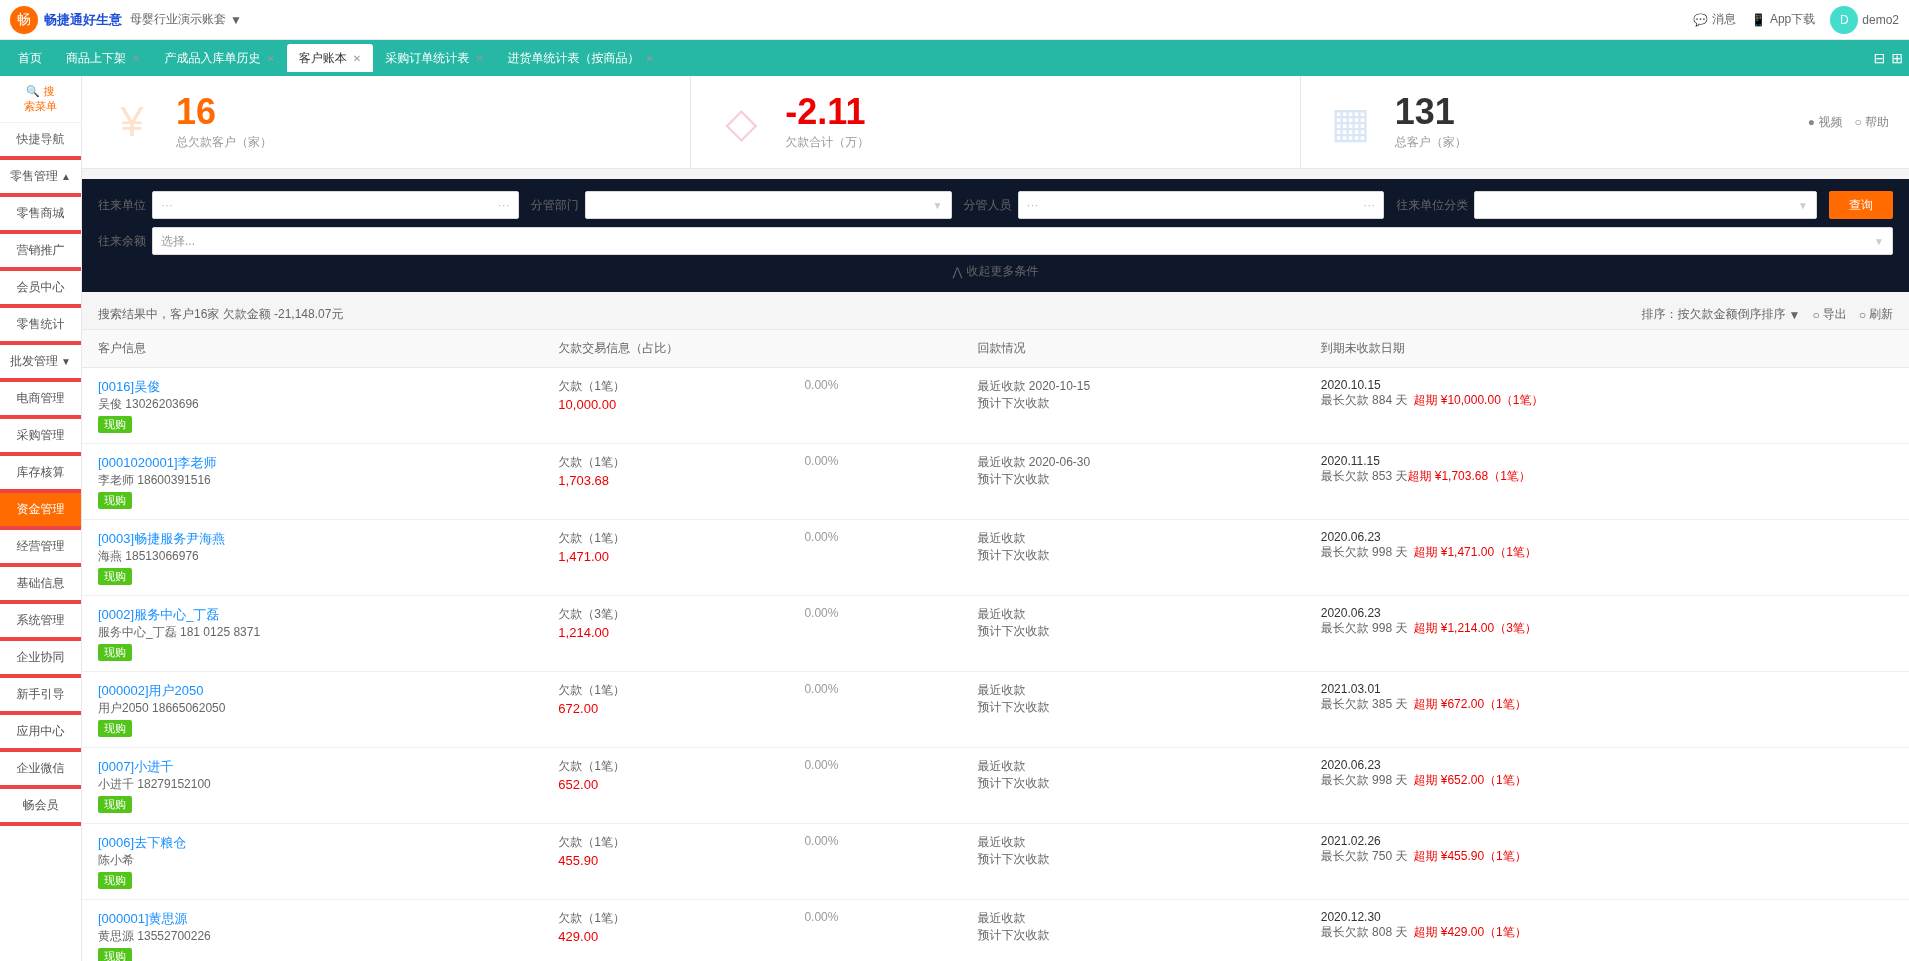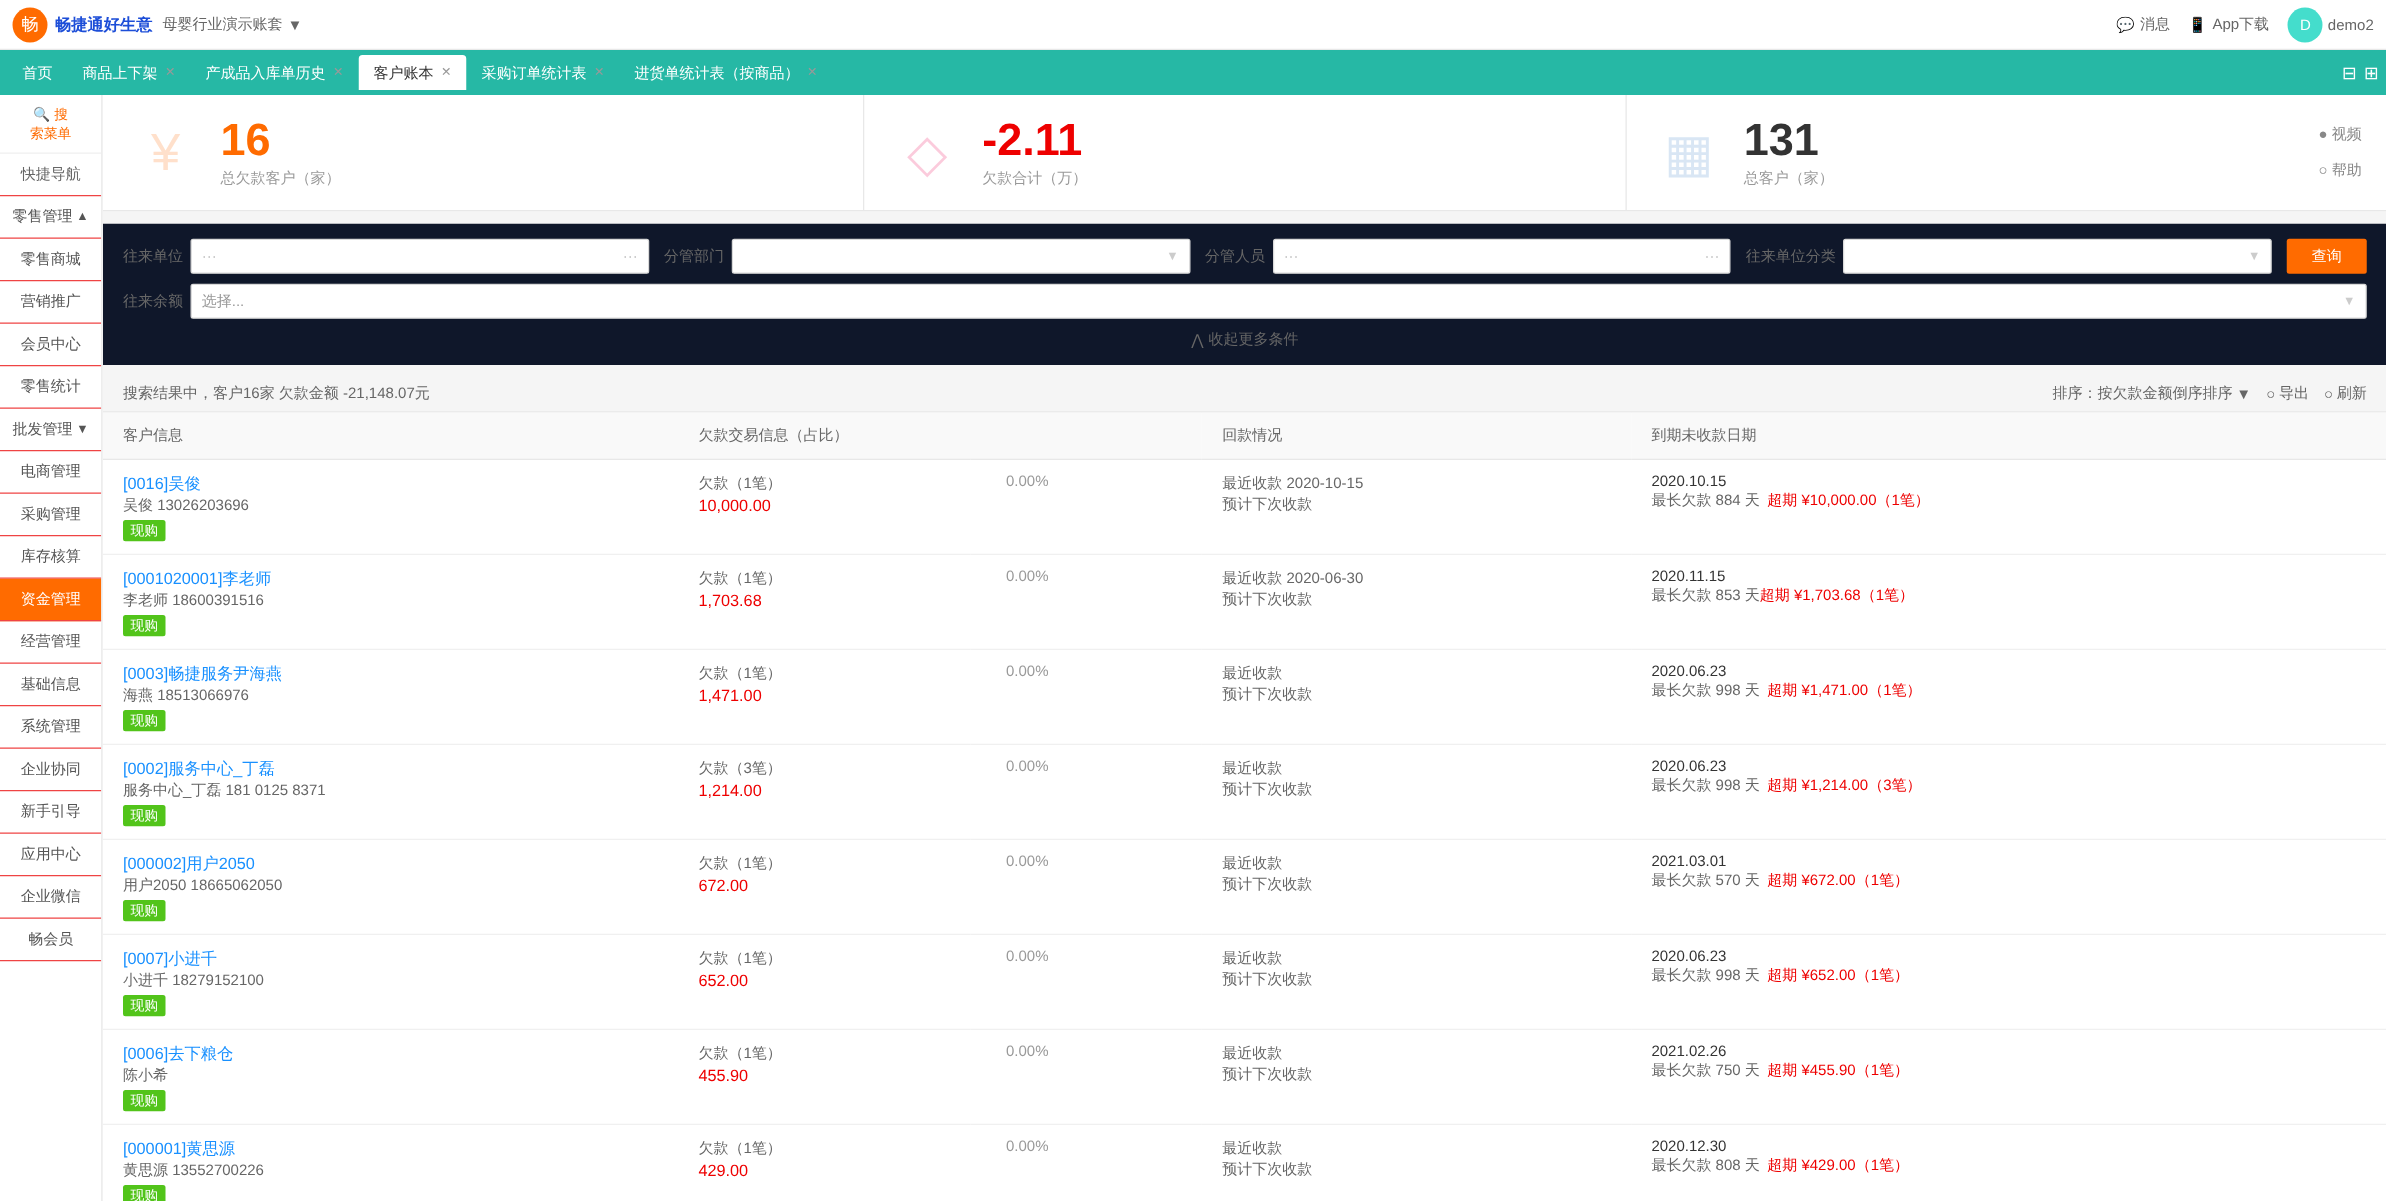--- a/index.html
+++ b/index.html
@@ -24,42 +24,42 @@
     .tab .close-x { font-size: 10px; color: #999; cursor: pointer; }
     .tab-bar-actions { margin-left: auto; display: flex; align-items: center; gap: 6px; color: #fff; font-size: 14px; }
 
     
     .main-layout { display: flex; height: calc(961px - 76px); }
 
     
     .sidebar { width: 82px; background: #fff; border-right: 1px solid #e8e8e8; display: flex; flex-direction: column; overflow-y: auto; }
     .sidebar-search { padding: 8px 24px; font-size: 11px; color: #ff6b00; cursor: pointer; border-bottom: 1px solid #f0f0f0; text-align: center; }
     .sidebar-nav { display: flex; flex-direction: column; }
-    .sidebar-item { padding: 8px 4px; text-align: center; font-size: 12px; color: #555; cursor: pointer; border-bottom: 1px solid #ef4444; display: flex; align-items: center; justify-content: center; gap: 3px; }
+    .sidebar-item { padding: 8px 4px; text-align: center; font-size: 12px; color: #555; cursor: pointer; border-bottom: 4px solid #ef4444; display: flex; align-items: center; justify-content: center; gap: 3px; }
     .sidebar-item.active { background: #ff6b00; color: #fff; }
     .sidebar-item .arrow { font-size: 10px; }
     .sidebar-item.quick { color: #666; }
 
     
     .content { flex: 1; overflow-y: auto; background: #f5f5f5; }
 
     
     .stats-row { display: flex; background: #fff; margin-bottom: 10px; border-bottom: 1px solid #e8e8e8; }
     .stat-card { flex: 1; display: flex; align-items: center; padding: 16px 20px; border-right: 1px solid #e8e8e8; gap: 14px; }
     .stat-card:last-child { border-right: none; }
     .stat-icon { width: 60px; height: 60px; opacity: 0.2; display: flex; align-items: center; justify-content: center; font-size: 42px; }
     .stat-icon.orange { color: #ff6b00; }
     .stat-icon.red { color: #e05; }
     .stat-icon.blue { color: #4488cc; }
     .stat-info { display: flex; flex-direction: column; }
     .stat-number { font-size: 36px; font-weight: bold; line-height: 1; }
     .stat-number.red { color: #e00; }
     .stat-number.orange { color: #ff6b00; }
     .stat-label { font-size: 12px; color: #999; margin-top: 4px; }
-    .help-btns { display: flex; gap: 10px; align-items: center; color: #666; font-size: 12px; padding: 0 10px; flex-direction: column; }
+    .help-btns { display: flex; gap: 10px; align-items: center; color: #666; font-size: 12px; padding: 0 10px; }
 
     
     .filter-area { background: #0f172a; padding: 12px 16px; margin-bottom: 8px; }
     .filter-row { display: flex; align-items: center; gap: 12px; margin-bottom: 8px; }
     .filter-item { display: flex; align-items: center; gap: 6px; flex: 1; }
     .filter-label { font-size: 12px; color: #666; white-space: nowrap; }
     .filter-input { flex: 1; border: 1px solid #d9d9d9; border-radius: 2px; padding: 4px 8px; font-size: 12px; display: flex; align-items: center; justify-content: space-between; cursor: pointer; min-height: 28px; background: #fff; }
     .filter-select { flex: 1; border: 1px solid #d9d9d9; border-radius: 2px; padding: 4px 8px; font-size: 12px; height: 28px; background: #fff; display: flex; align-items: center; justify-content: space-between; cursor: pointer; }
     .search-btn { background: #ff6b00; color: #fff; border: none; border-radius: 2px; padding: 5px 20px; font-size: 12px; cursor: pointer; height: 28px; }
     .collapse-row { display: flex; justify-content: center; }
@@ -438,21 +438,21 @@
     <td>
       <span class="percentage">0.00%</span>
     </td>
     <td>
       <div class="collection-info">最近收款</div>
       <div class="collection-info">预计下次收款</div>
     </td>
     <td>
       <div class="date-info">2021.03.01</div>
       <div style="display:flex;gap:6px;align-items:center;flex-wrap:wrap;">
-        <span class="overdue-days">最长欠款 570 天</span>
+        <span class="overdue-days">最长欠款 385 天</span>
         <a class="overdue-link">超期 ¥672.00（1笔）</a>
       </div>
     </td>
   </tr>
             <tr>
     <td>
       <a class="customer-name">[0007]小进千</a><br>
       <span class="customer-phone">小进千  18279152100</span><br>
       <span class="tag-green">现购</span>
     </td>

